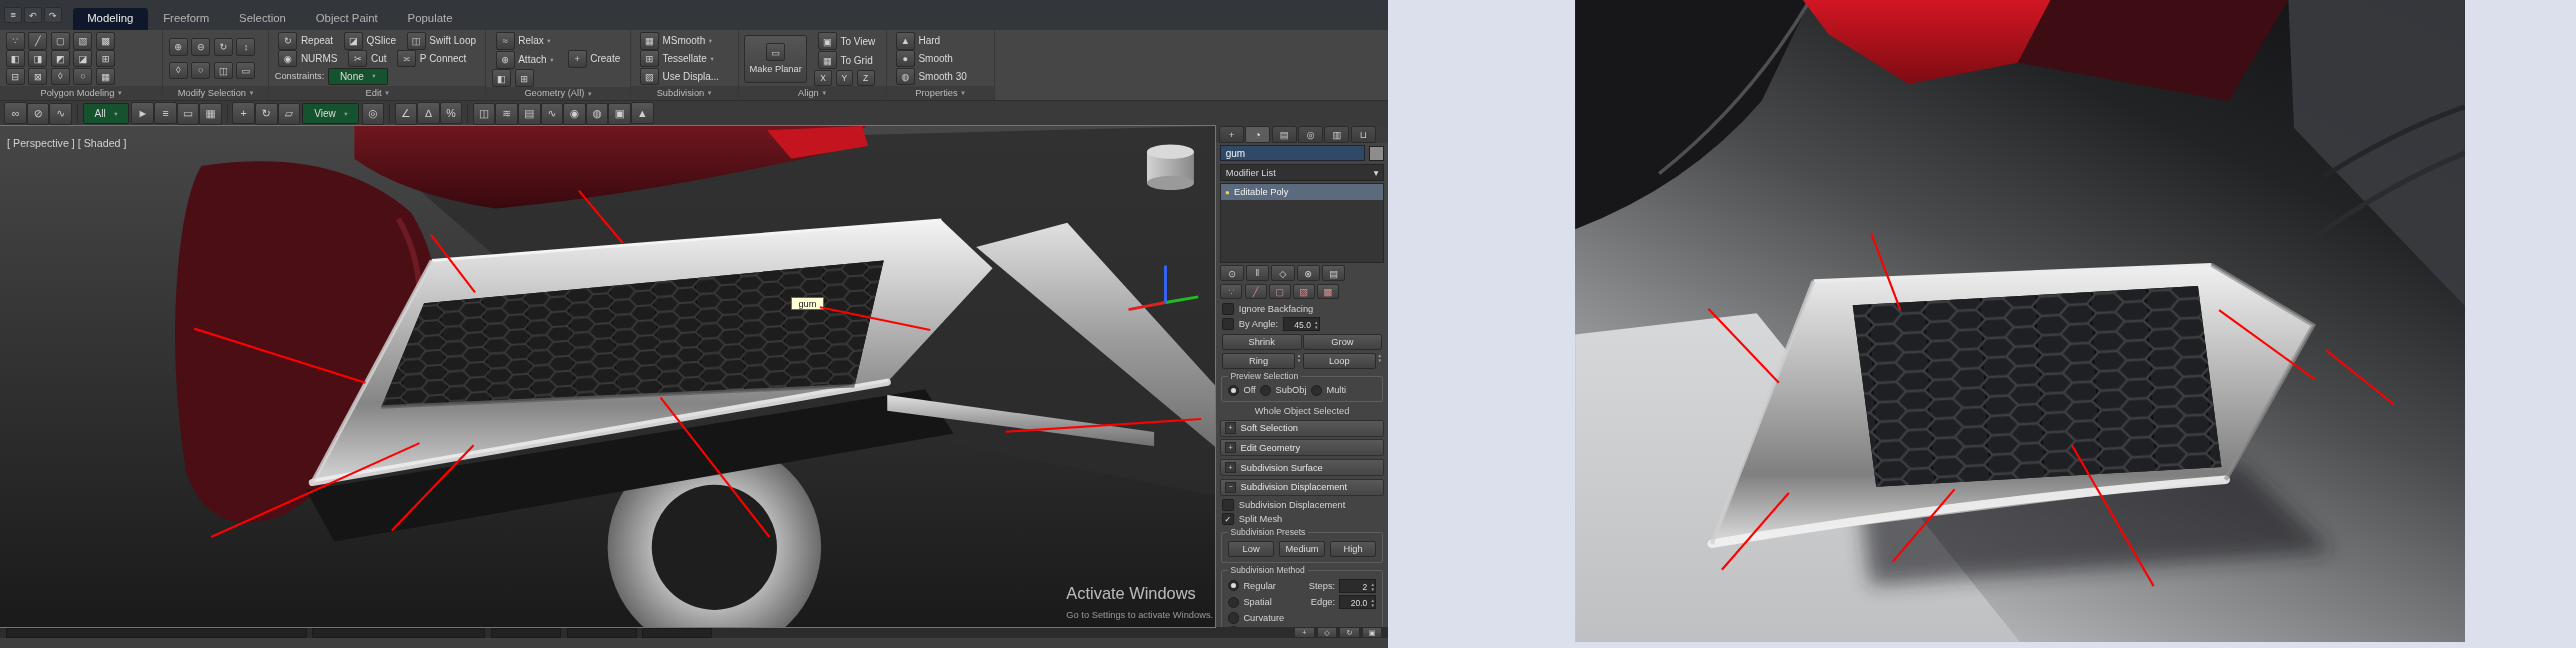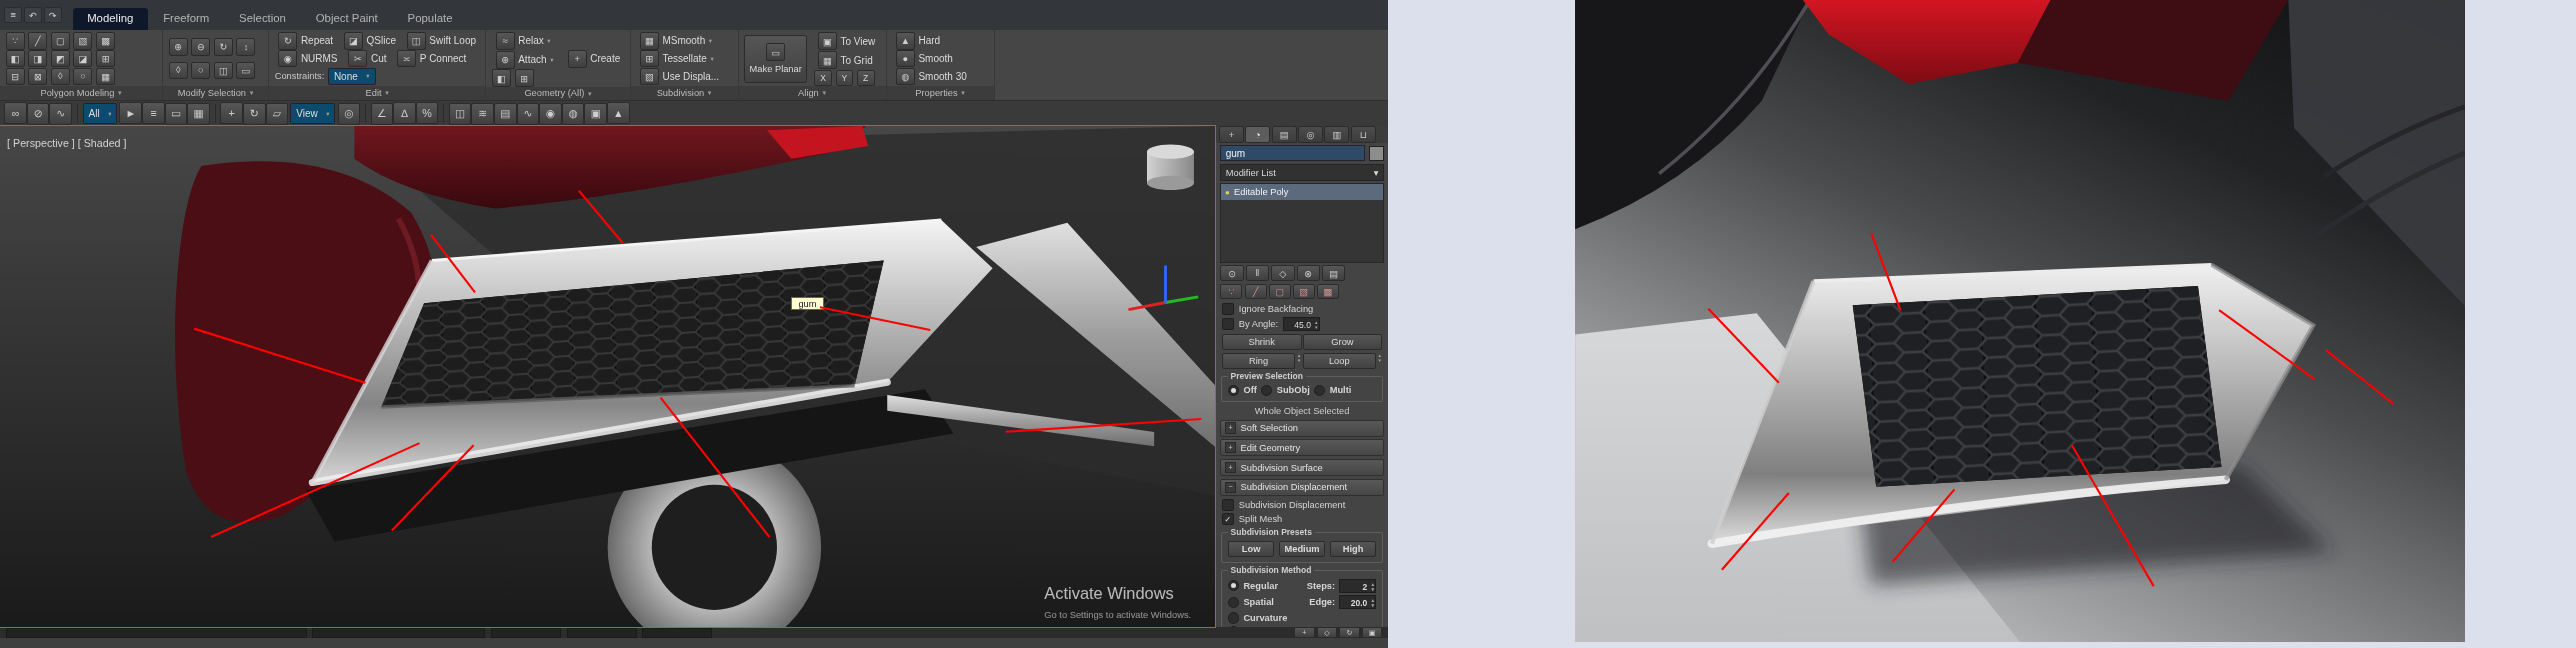--- a/index.html
+++ b/index.html
@@ -26,32 +26,32 @@
   .ibtn{display:inline-flex;align-items:center;justify-content:center;width:17px;height:15.7px;background:linear-gradient(#575757,#3f3f3f);border:0.7px solid #2b2b2b;border-radius:2.1px;color:#cfcfcf;font-size:9.3px;flex:none;}
   .rbtn{display:inline-flex;align-items:center;gap:3.6px;padding:0.7px 3.6px;color:#dcdcdc;font-size:10px;border-radius:2.1px;}
   .rbtn .dd{font-size:6.4px;color:#9f9f9f;}
   .bigbtn{width:61px;height:46px;display:flex;flex-direction:column;align-items:center;justify-content:center;gap:2.8px;background:linear-gradient(#555,#414141);border:0.7px solid #2b2b2b;border-radius:2.8px;color:#dcdcdc;font-size:9.3px;text-align:center;}
   .xyzbtn{width:15.7px;height:14.2px;display:inline-flex;align-items:center;justify-content:center;background:linear-gradient(#565656,#404040);border:0.7px solid #2b2b2b;border-radius:2.1px;color:#d6d6d6;font-size:8.5px;}
   .rlabel{color:#c8c8c8;font-size:9.3px;}
 
   .main-toolbar{height:25px;background:#3a3a3a;border-top:0.7px solid #2e2e2e;display:flex;align-items:center;padding:0 4.3px;gap:2.1px;flex:none;}
   .main-toolbar .ibtn{width:20.6px;height:20px;font-size:10.7px;}
   .vsep{width:0.7px;height:18.5px;background:#2b2b2b;margin:0 2.8px;}
-  .combo{height:18.5px;background:#0c4a6e;border:0.7px solid #232323;color:#ddd;font-size:10px;display:inline-flex;align-items:center;padding:0 5px;gap:8.5px;border-radius:1.4px;}
+  .combo{height:18.5px;background:#14532d;border:0.7px solid #232323;color:#ddd;font-size:10px;display:inline-flex;align-items:center;padding:0 11px;gap:8.5px;border-radius:1.4px;}
   .combo .dd{font-size:6.4px;color:#9f9f9f;}
 
   .work{height:501px;display:flex;flex:none;}
 
   
   .viewport{position:relative;width:1216px;height:501px;background:linear-gradient(#474747,#1a1a1a);overflow:hidden;outline:0.7px solid #8a7828;outline-offset:-0.7px;}
   .viewport svg{position:absolute;inset:0;}
   .vp-label{position:absolute;left:7.1px;top:11px;color:#d2d2d2;font-size:10.7px;z-index:3;}
   .vp-stats{position:absolute;left:8.5px;top:18.5px;margin:0;color:#d8c63e;font-size:9.3px;line-height:11.4px;font-family:"DejaVu Sans Mono",monospace;white-space:pre;z-index:3;}
   .vp-tooltip{position:absolute;left:791px;top:171px;background:#ffffd6;border:0.7px solid #6a6a3a;color:#191919;font-size:9.3px;padding:0.7px 6.4px;z-index:3;}
-  .vp-watermark{position:absolute;right:24px;bottom:7.1px;color:#e2e2e2;z-index:3;}
+  .vp-watermark{position:absolute;right:2px;bottom:7.1px;color:#e2e2e2;z-index:3;}
   .wm1{font-size:16.4px;opacity:.8;}
   .wm2{font-size:9.3px;opacity:.6;margin-top:7px;}
 
   
   .command-panel{width:172px;height:501px;background:#444;border-left:0.7px solid #2c2c2c;display:flex;flex-direction:column;font-size:9.3px;color:#d8d8d8;overflow:hidden;}
   .cp-tabs{height:17px;background:#3c3c3c;display:flex;align-items:center;padding:0 2.8px;gap:1.4px;flex:none;}
   .cp-tabs .ibtn{width:23px;height:14.2px;background:linear-gradient(#4c4c4c,#3c3c3c);}
   .cp-tabs .ibtn:nth-child(2){background:#5d5d5d;color:#fff;}
   .cp-name-row{display:flex;align-items:center;gap:3.6px;padding:2.1px 4.3px;flex:none;}
   .cp-name{flex:1;height:14.2px;background:#2f4a66;border:0.7px solid #223;color:#eef2f6;display:flex;align-items:center;padding:0 4.3px;font-size:10px;}
@@ -68,21 +68,21 @@
   .crow{display:flex;align-items:center;gap:5px;padding:1.4px 5.7px;flex:none;}
   .cb{width:10px;height:10px;background:#2d2d2d;border:0.7px solid #1f1f1f;border-radius:1.4px;display:inline-flex;align-items:center;justify-content:center;font-size:7.8px;color:#e6e6e6;flex:none;}
   .rd{width:9.3px;height:9.3px;border-radius:50%;background:#2d2d2d;border:0.7px solid #1f1f1f;position:relative;flex:none;}
   .rd.sel::after{content:"";position:absolute;inset:2.1px;border-radius:50%;background:#dcdcdc;}
   .clabel{font-size:9.3px;color:#d6d6d6;}
   .fld{display:inline-flex;align-items:flex-end;background:#2b2b2b;border:0.7px solid #1e1e1e;height:12px;}
   .fld .val{padding:0 2.8px;font-size:8.5px;color:#ddd;min-width:24px;text-align:right;}
   .spin{display:inline-flex;flex-direction:column;font-size:5px;line-height:5px;color:#a8a8a8;padding:0 1.4px;}
   .btnrow{display:flex;gap:1px;padding:1.4px 5.7px;flex:none;}
   .pbtn{flex:1;height:14.2px;background:linear-gradient(#565656,#414141);border:0.7px solid #2a2a2a;border-radius:2.1px;color:#ddd;font-size:9.3px;display:inline-flex;align-items:center;justify-content:center;}
-  .grp{border:0.7px solid #5e5e5e;border-radius:2px;margin:5px 5px 2.1px;padding:6.4px 4.3px 3.6px;position:relative;flex:none;font-weight:bold;}
+  .grp{border:0.7px solid #5e5e5e;border-radius:2px;margin:5px 5px 2.1px;padding:6.4px 4.3px 3.6px;position:relative;flex:none;}
   .gtitle{position:absolute;top:-5.7px;left:5.7px;background:#444;padding:0 2.8px;font-size:8.5px;color:#cfcfcf;}
   .grow{display:flex;align-items:center;gap:4.3px;padding:1.4px 1.4px;}
   .gsp{flex:1;}
   .roll{height:15px;margin:1.4px 3.6px;background:linear-gradient(#585858,#464646);border:0.7px solid #2f2f2f;border-radius:2.1px;display:flex;align-items:center;gap:4.3px;padding:0 4.3px;font-size:9.3px;color:#e6e6e6;flex:none;}
   .pm{width:9.3px;height:9.3px;background:#3a3a3a;border:0.7px solid #292929;font-size:7.1px;display:inline-flex;align-items:center;justify-content:center;color:#ccc;flex:none;}
   .whole{padding:2.1px 0;text-align:center;color:#cdcdcd;font-size:9.3px;flex:none;}
 
   
   .time-slider{height:11.4px;background:#353535;border-top:0.7px solid #2a2a2a;position:relative;flex:none;}
   .ts-track{position:absolute;left:2.8px;right:2.8px;top:1.4px;bottom:1.4px;background:#454545 repeating-linear-gradient(90deg,#505050 0 1.4px,transparent 1.4px 24px);border:0.7px solid #2c2c2c;}

